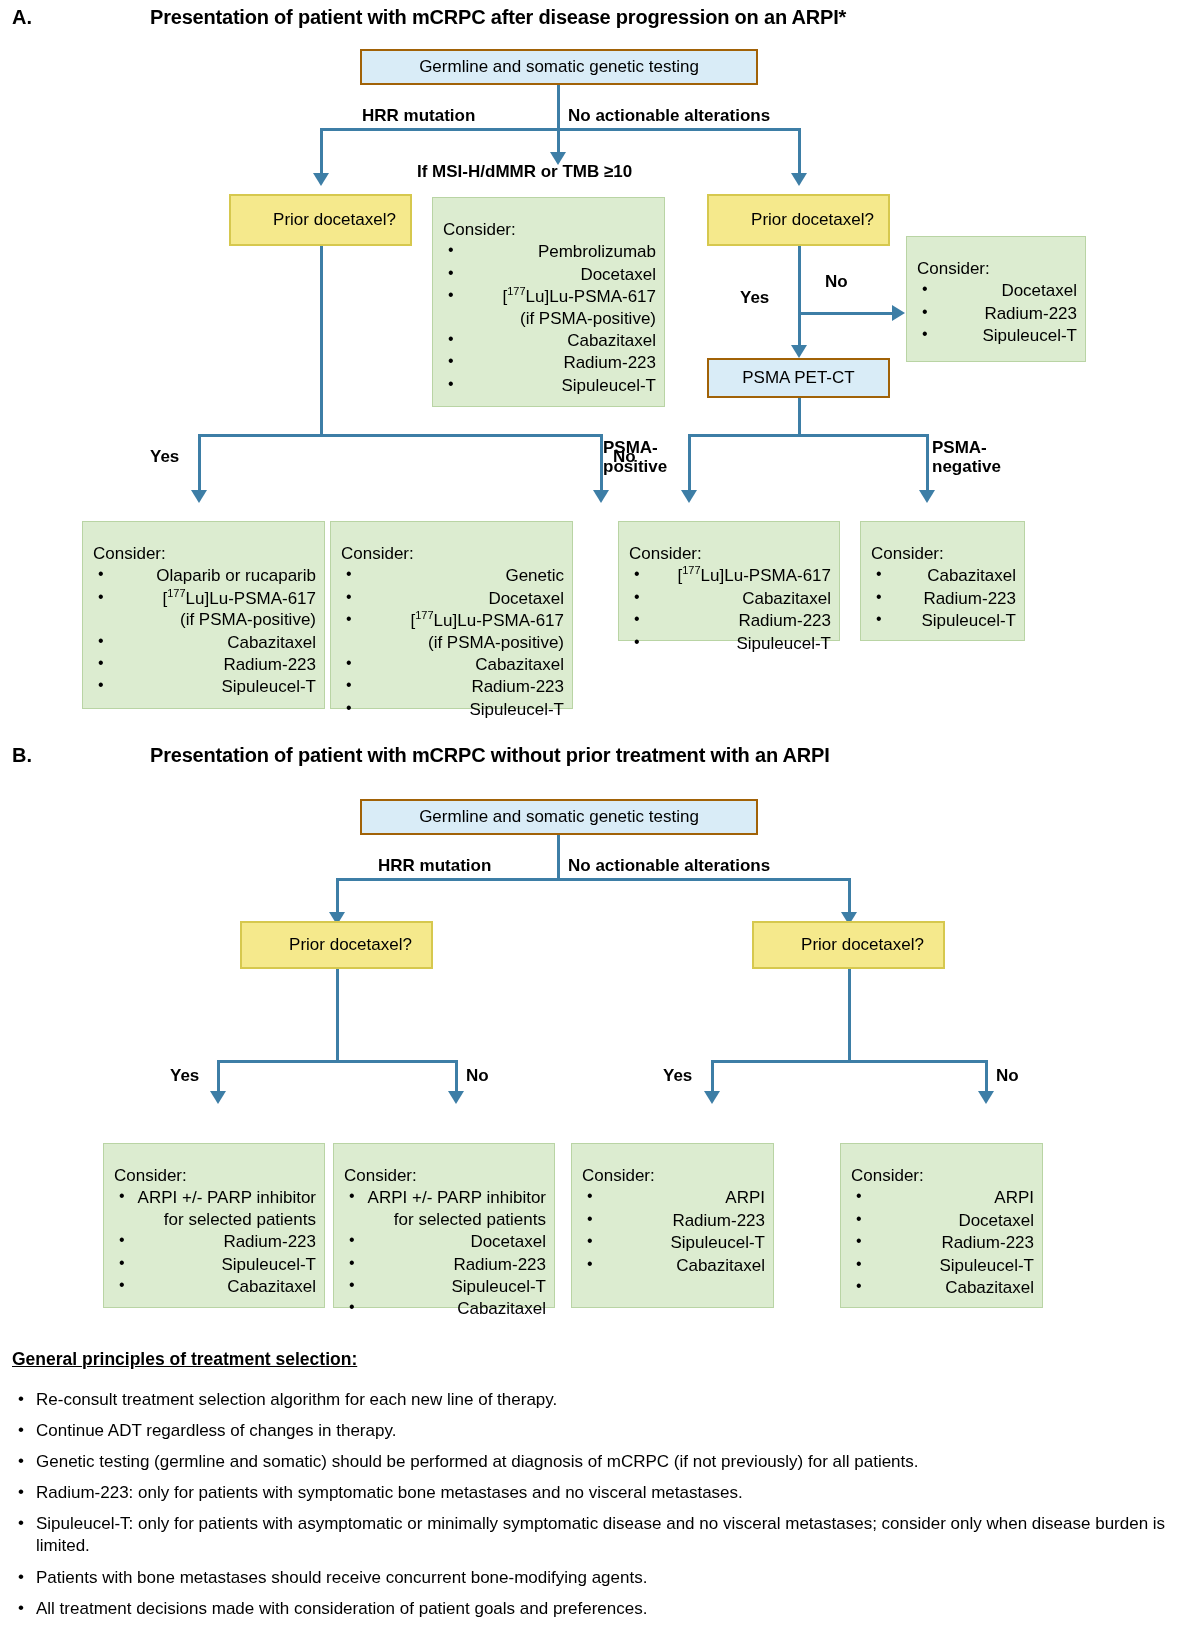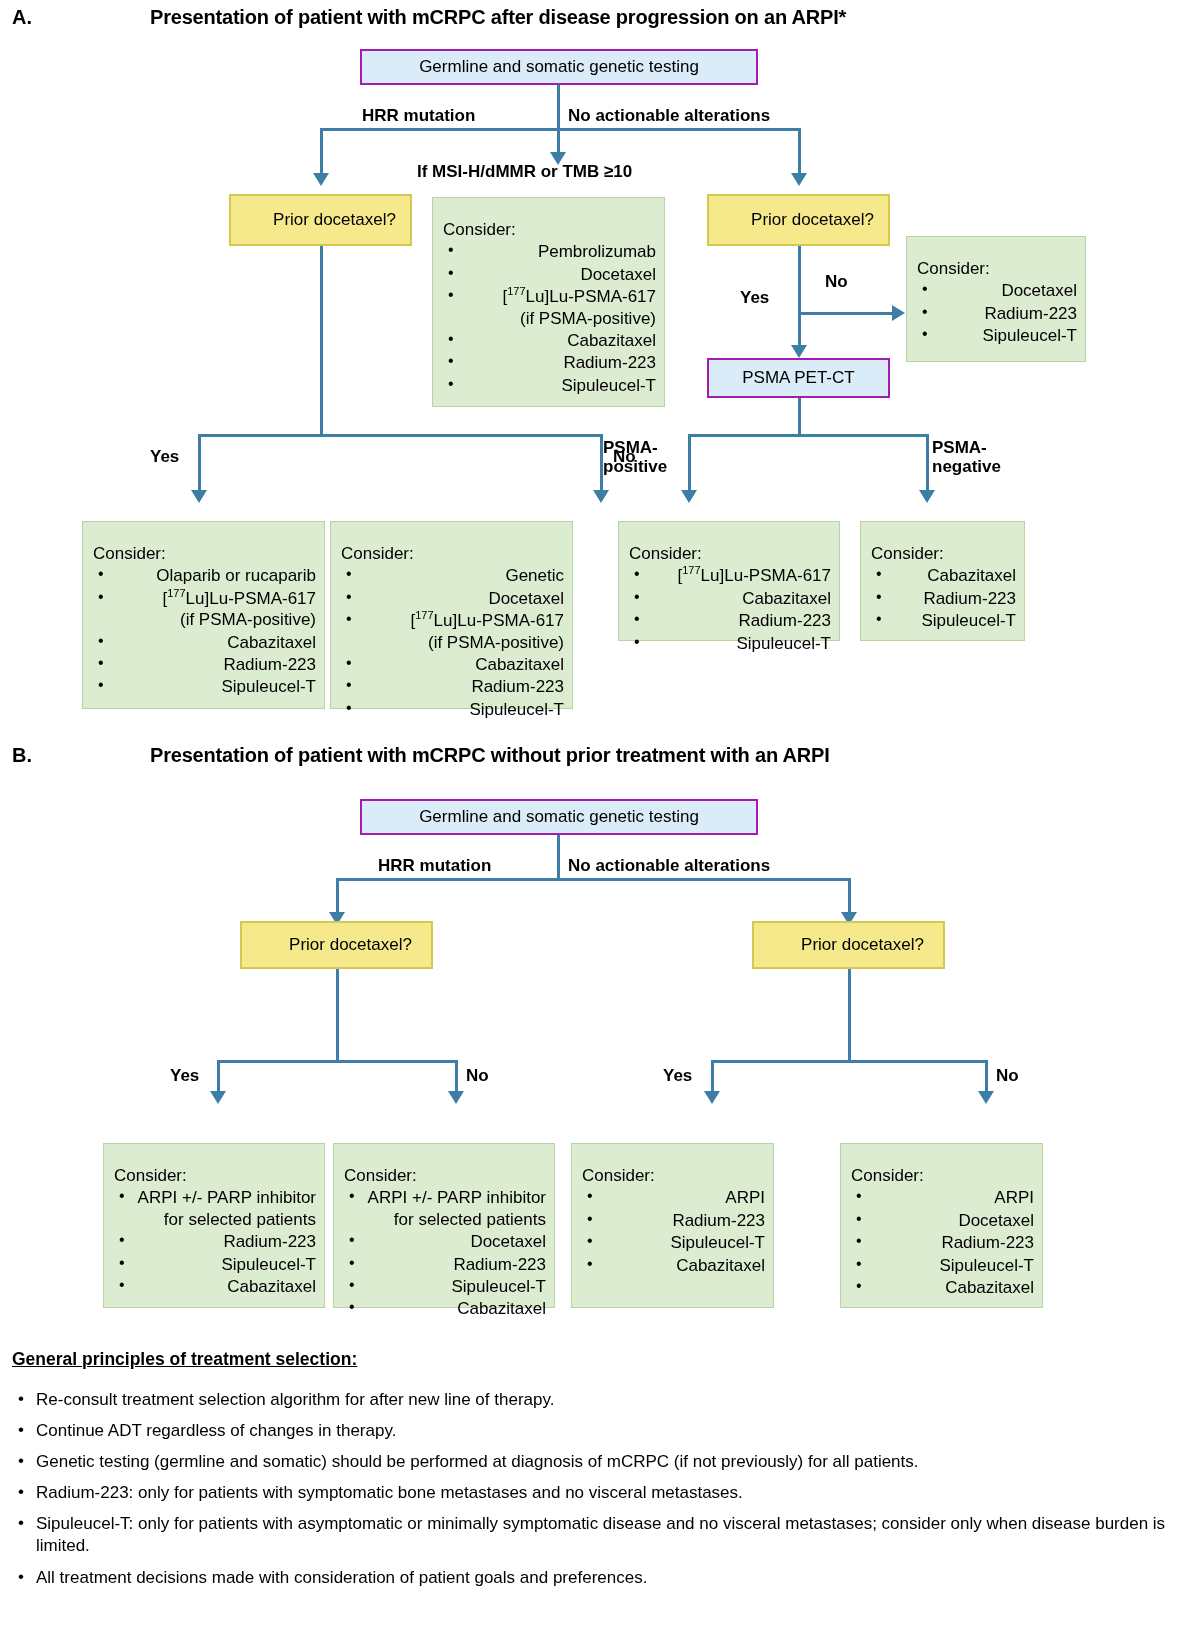--- a/index.html
+++ b/index.html
@@ -14,21 +14,21 @@
   
   .panel-letter{font-size:20px;font-weight:bold;}
   .panel-title{font-size:20px;font-weight:bold;letter-spacing:-0.2px;}
 
   
   .node{
     box-sizing:border-box;
     display:flex;align-items:center;justify-content:center;
     font-size:17px;line-height:1.25;text-align:center;
   }
-  .node-blue{background:#d9ecf7;border:2px solid #a21caf;}
+  .node-blue{background:#d9ecf7;border:2px solid #a16207;}
   .node-yellow{background:#f5e98c;border:2px solid #d6c84e;padding-left:28px;}
 
   .box-green{
     box-sizing:border-box;background:#dcecd0;border:1.5px solid #b9d4a4;
     padding:9px 8px 8px 10px;font-size:17px;line-height:1.26;
   }
   .box-green .hdr{margin:12px 0 1px 0;}
   .box-green ul{margin:0;padding:0;list-style:none;}
   .box-green li{
     position:relative;padding-left:20px;margin:0 0 1px 0;text-align:right;
@@ -260,21 +260,22 @@
       <li><span>Docetaxel</span></li>
       <li><span>Radium-223</span></li>
       <li><span>Sipuleucel-T</span></li>
       <li><span>Cabazitaxel</span></li>
     </ul>
   </div>
 
   <div class="abs gp-title" style="left:12px;top:1349px;">General principles of treatment selection:</div>
 
   <div class="abs gp-list" style="left:12px;top:1389px;width:1176px;">
-    <div class="gp-item"><span>Re-consult treatment selection algorithm for after new line of therapy.</span></div>
+    <div class="gp-item"><span>Re-consult treatment selection algorithm for each new line of therapy.</span></div>
     <div class="gp-item"><span>Continue ADT regardless of changes in therapy.</span></div>
     <div class="gp-item"><span>Genetic testing (germline and somatic) should be performed at diagnosis of mCRPC (if not previously) for all patients.</span></div>
     <div class="gp-item"><span>Radium-223: only for patients with symptomatic bone metastases and no visceral metastases.</span></div>
     <div class="gp-item"><span>Sipuleucel-T: only for patients with asymptomatic or minimally symptomatic disease and no visceral metastases; consider only when disease burden is limited.</span></div>
+    <div class="gp-item"><span>Patients with bone metastases should receive concurrent bone-modifying agents.</span></div>
     <div class="gp-item"><span>All treatment decisions made with consideration of patient goals and preferences.</span></div>
   </div>
 
 </div>
 
 </body></html>

